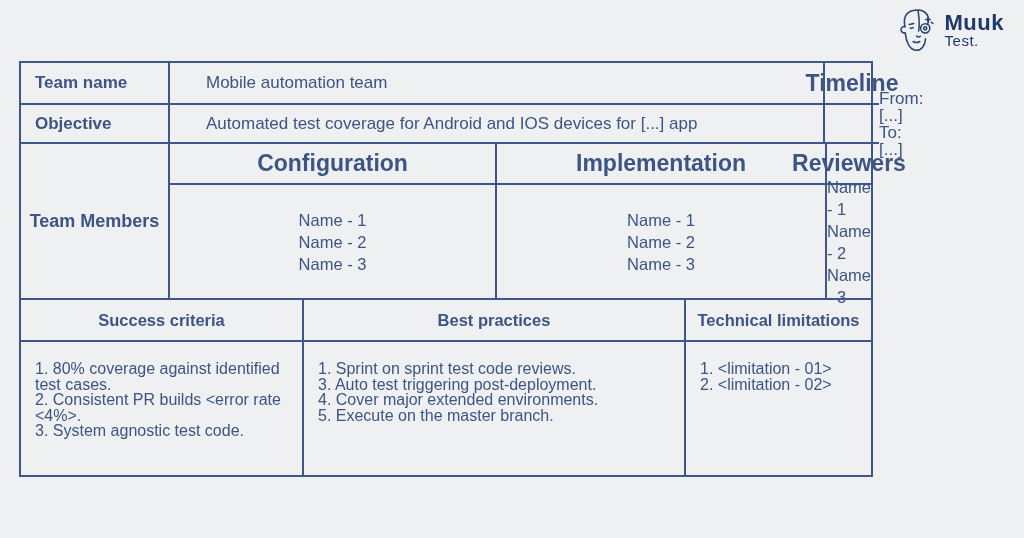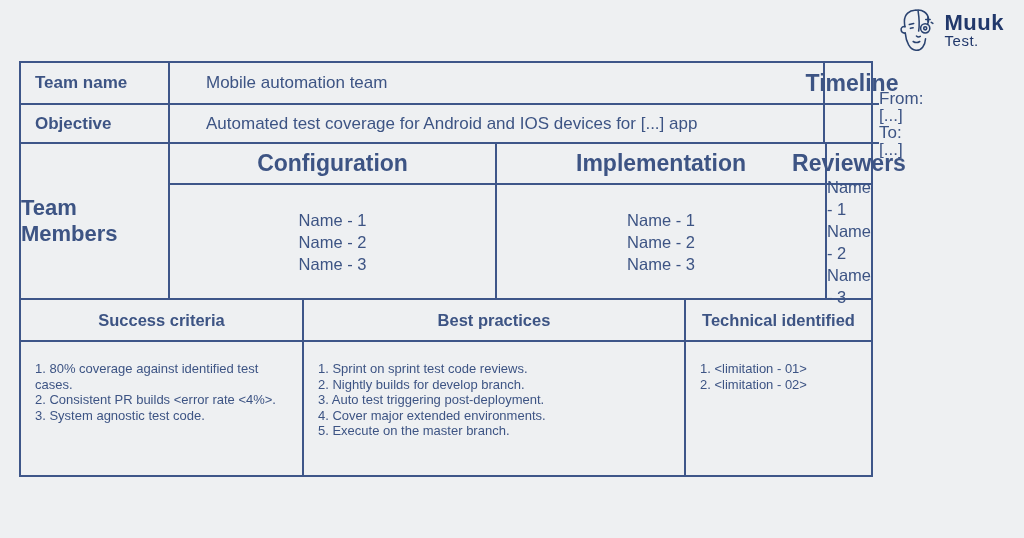--- a/index.html
+++ b/index.html
@@ -55,34 +55,34 @@
   .head-center{
     display:flex;align-items:center;justify-content:center;
     font-weight:bold;font-size:23px;
   }
   .tl-dates{
     display:flex;flex-direction:column;justify-content:center;
     padding-left:54px;font-size:17px;line-height:17px;
   }
   .members-label{
     display:flex;align-items:center;justify-content:center;
-    font-weight:bold;font-size:22px;
+    font-weight:bold;font-size:18px;
     grid-row:1 / span 2;
   }
   .names{
     display:flex;flex-direction:column;align-items:center;justify-content:center;
     font-size:16.5px;line-height:22px;
   }
   .crit-head{
     display:flex;align-items:center;justify-content:center;
     font-weight:bold;font-size:16.5px;
   }
   .crit-list{
     padding:19px 8px 0 14px;
-    font-size:13px;line-height:15.6px;
+    font-size:16px;line-height:15.6px;
   }
 </style>
 </head>
 <body>
 
 <div class="logo">
   <span>
     <svg width="44" height="46" viewBox="0 0 40 42" fill="none" stroke="#2a4370" stroke-width="1.4" stroke-linecap="round">
       <path d="M19 3 C13 2.5 8.5 7 8.5 13 C8.5 15 8.8 17 9 18"></path>
       <path d="M19 3 C25 2 30 5.5 30.5 11 C30.7 13 30 15 29.5 16"></path>
@@ -140,30 +140,29 @@
     <div class="cell b-b names">
       <span>Name - 1</span>
       <span>Name - 2</span>
       <span>Name - 3</span>
     </div>
   </div>
 
   <div class="sec sec-bottom">
     <div class="cell b-r b-b crit-head">Success criteria</div>
     <div class="cell b-r b-b crit-head">Best practices</div>
-    <div class="cell b-b crit-head">Technical identified</div>
+    <div class="cell b-b crit-head">Technical limitations</div>
 
     <div class="cell b-r crit-list">
       <div>1. 80% coverage against identified test cases.</div>
       <div>2. Consistent PR builds &lt;error rate &lt;4%&gt;.</div>
       <div>3. System agnostic test code.</div>
     </div>
     <div class="cell b-r crit-list">
       <div>1. Sprint on sprint test code reviews.</div>
-      <div>2. Nightly builds for develop branch.</div>
       <div>3. Auto test triggering post-deployment.</div>
       <div>4. Cover major extended environments.</div>
       <div>5. Execute on the master branch.</div>
     </div>
     <div class="cell crit-list">
       <div>1. &lt;limitation - 01&gt;</div>
       <div>2. &lt;limitation - 02&gt;</div>
     </div>
   </div>
 

